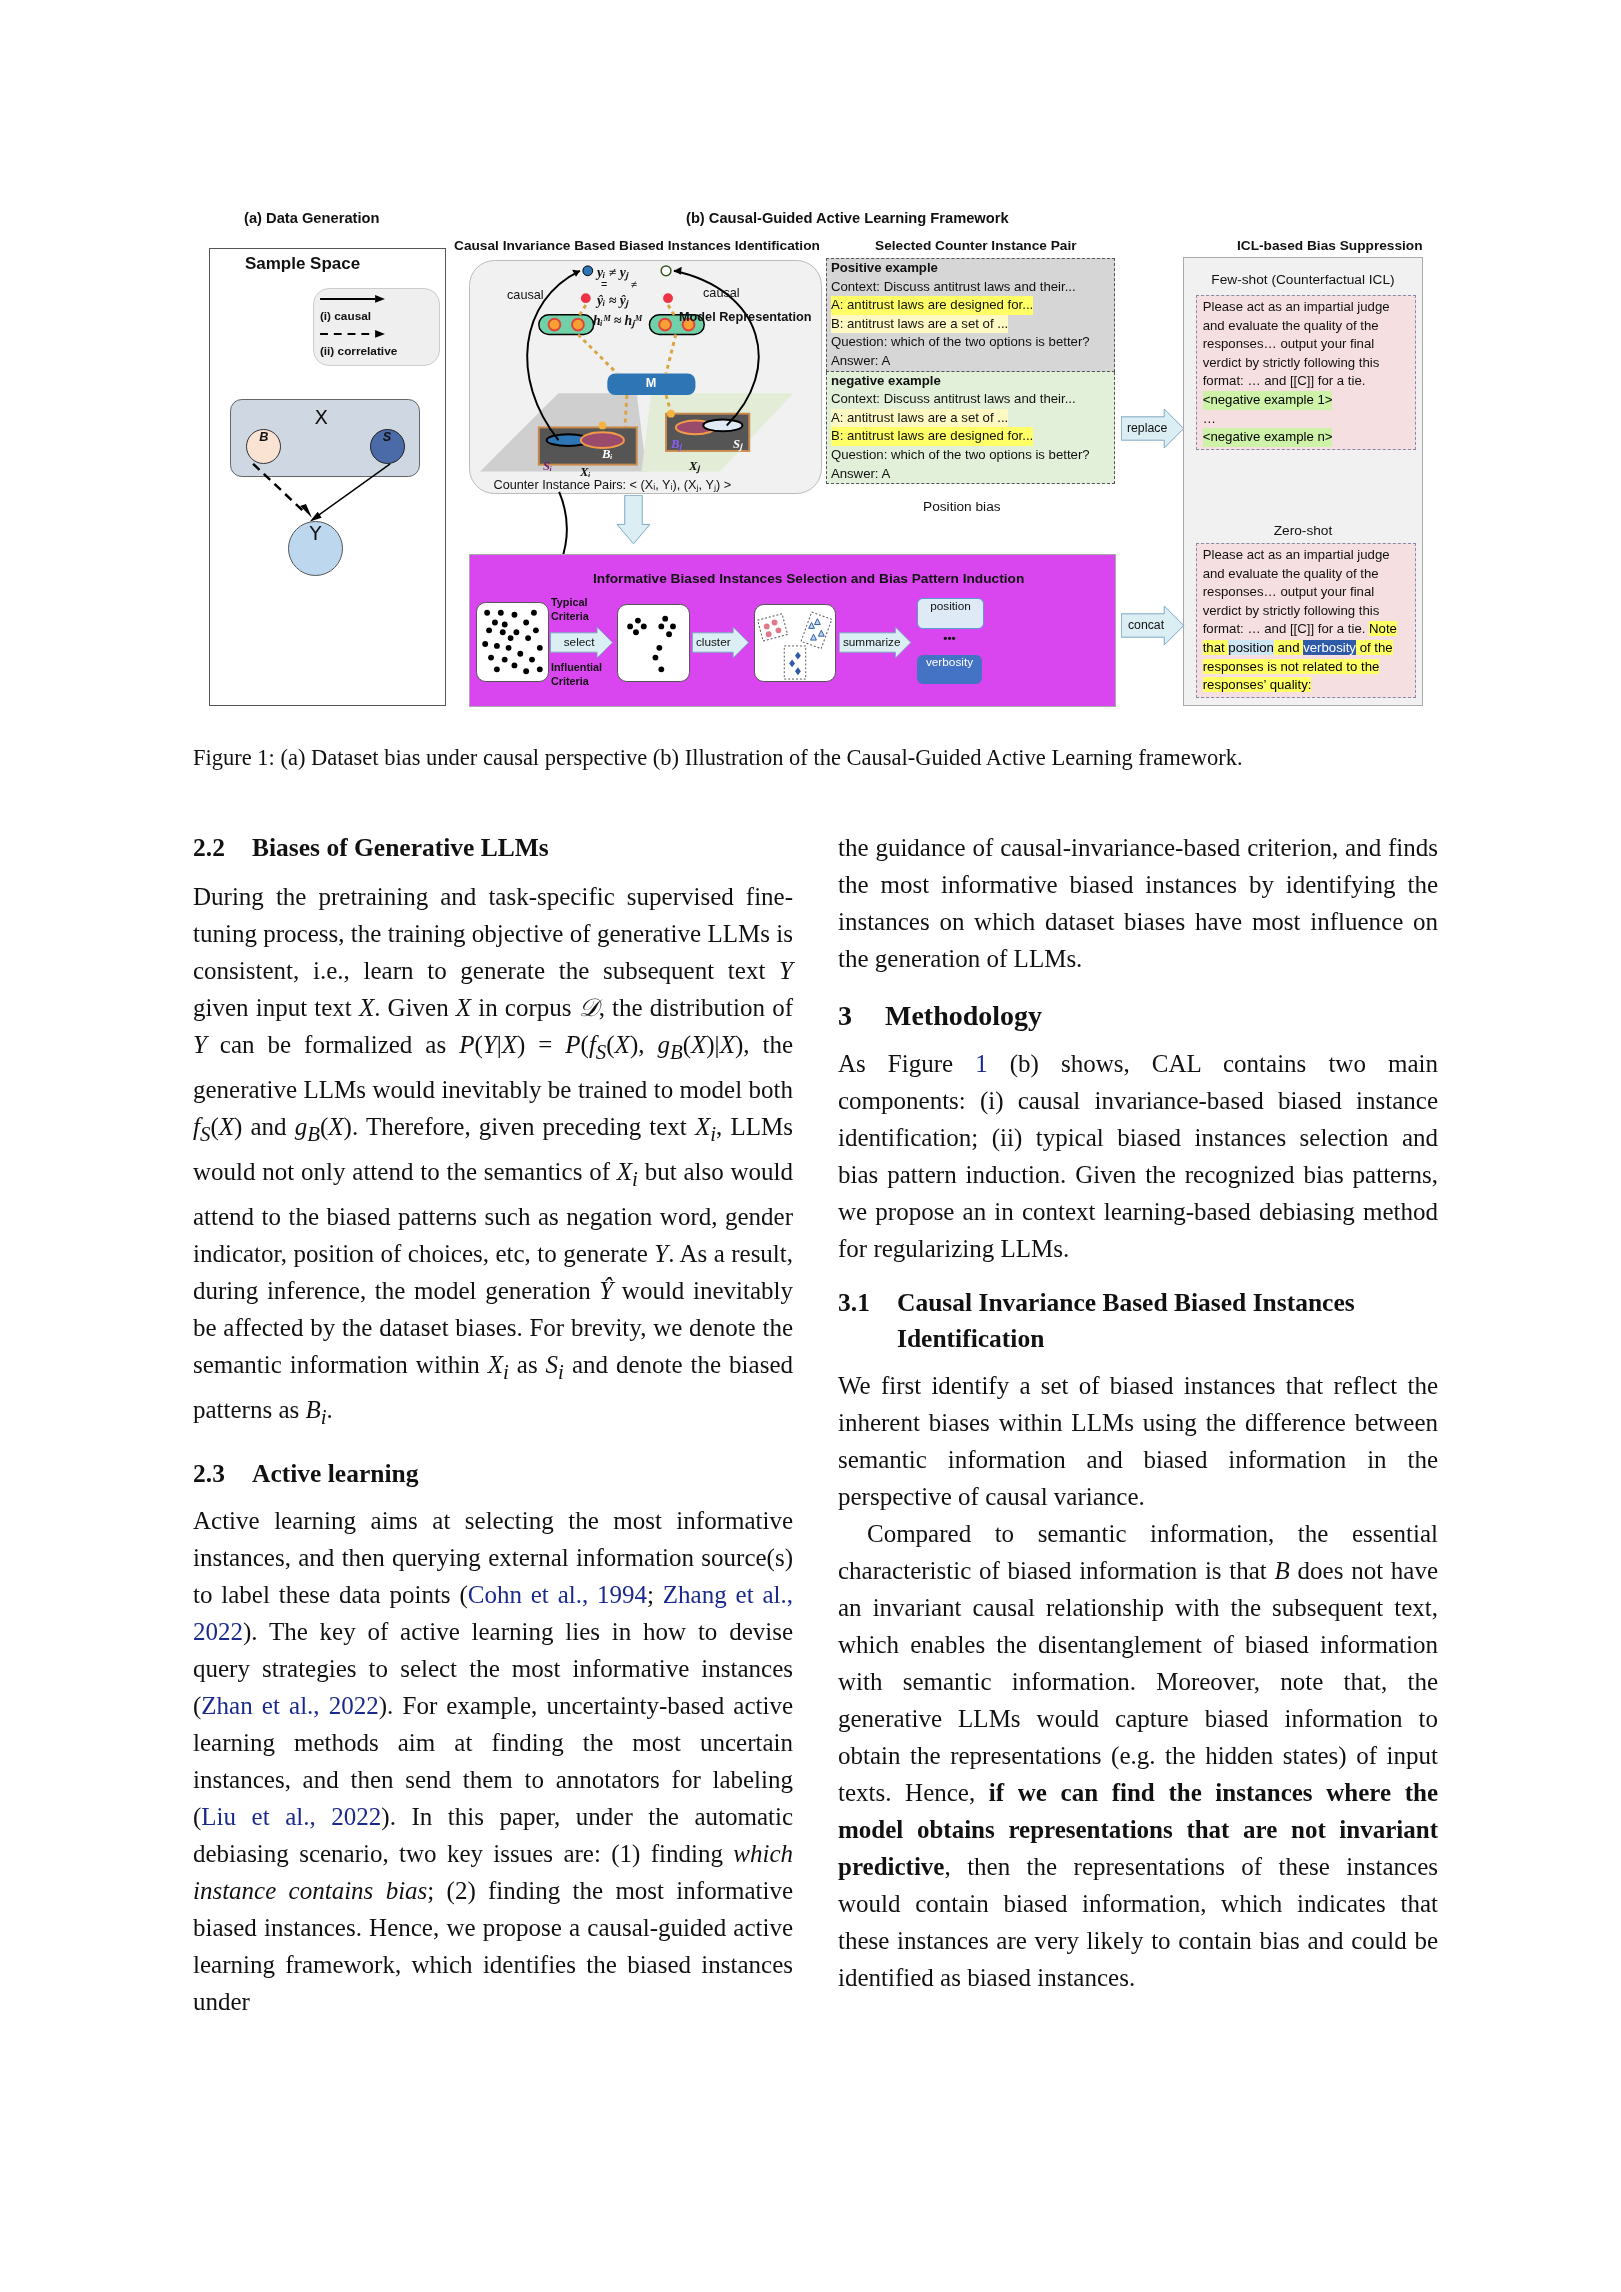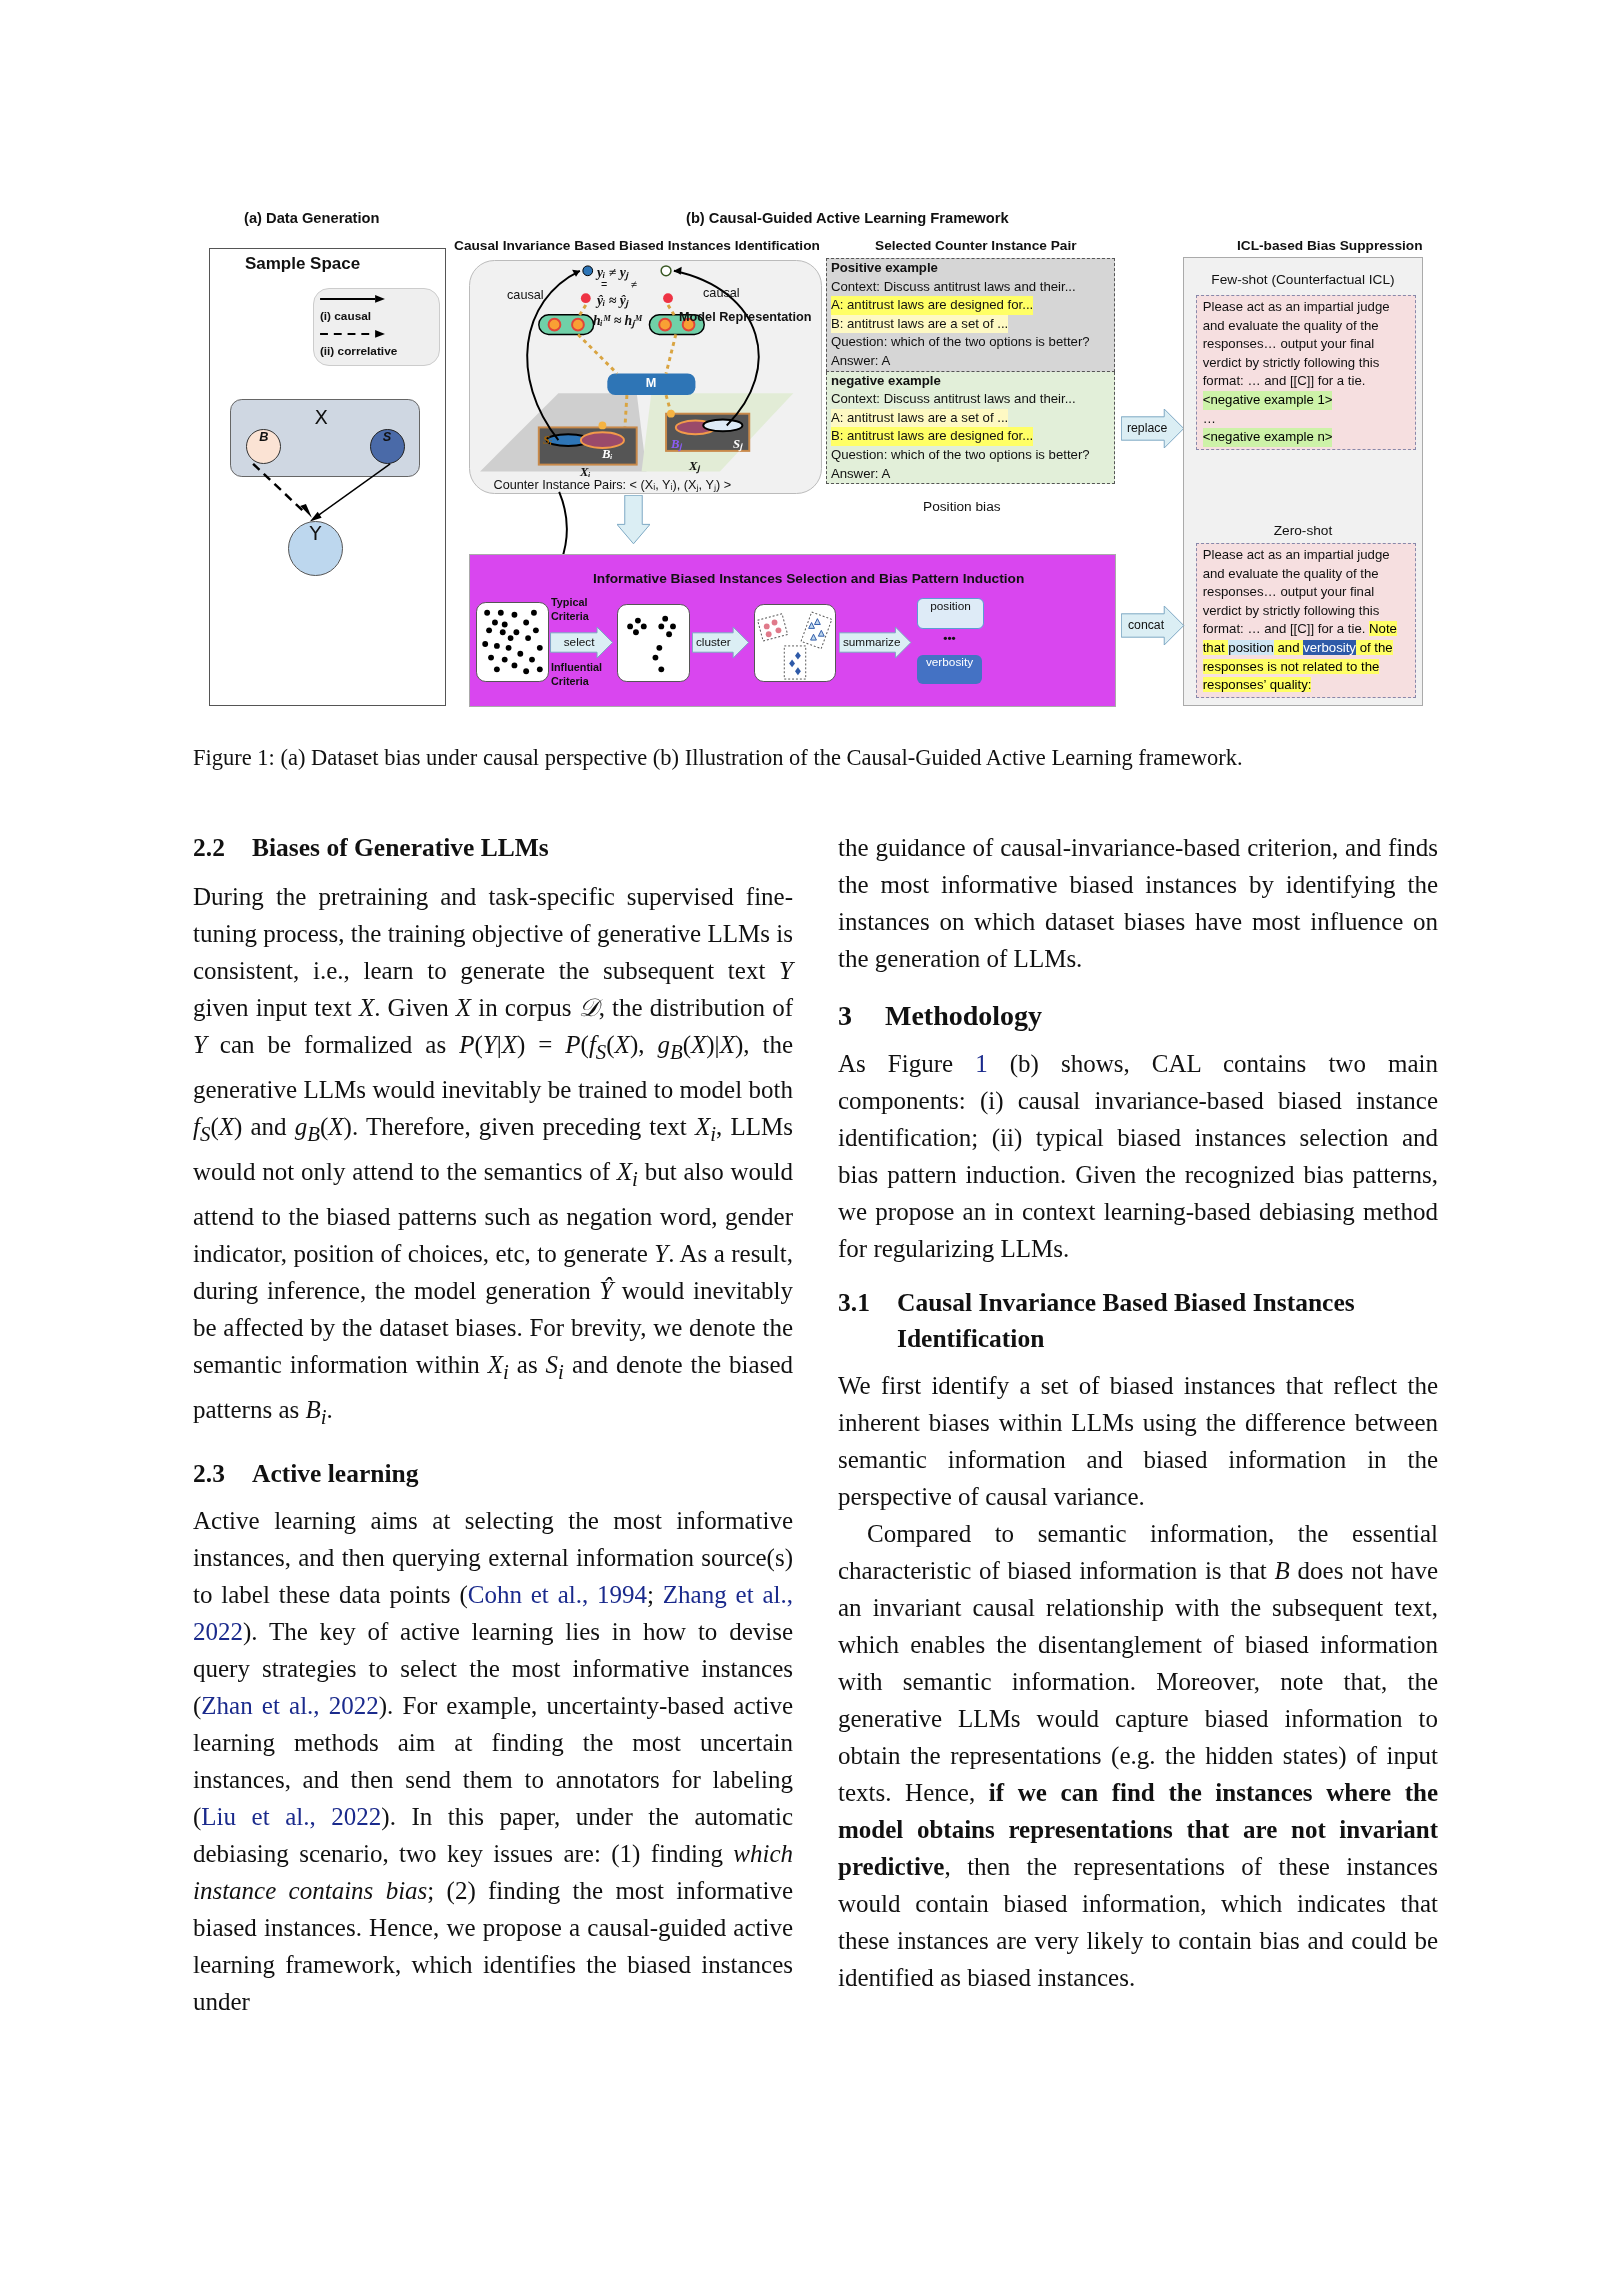--- a/index.html
+++ b/index.html
@@ -101,21 +101,21 @@
       <polygon points="208,10 216,6 215,14" fill="#000"></polygon>
     </svg>
     <div class="small" style="left:37px;top:26.5px;">causal</div>
     <div class="small" style="left:233px;top:24.5px;">causal</div>
     <div class="abs" style="left:127px;top:1px;font:bold italic 13.7px 'Liberation Serif',serif;white-space:nowrap;">yᵢ  ≠  yⱼ</div>
     <div class="abs" style="left:131px;top:16.7px;font:10.8px 'Liberation Sans',sans-serif;white-space:pre;">=        ≠</div>
     <div class="abs" style="left:127px;top:29px;font:bold italic 13.7px 'Liberation Serif',serif;white-space:nowrap;">ŷᵢ ≈ ŷⱼ</div>
     <div class="abs" style="left:123px;top:49px;font:bold italic 13.7px 'Liberation Serif',serif;white-space:nowrap;">hᵢᴹ ≈ hⱼᴹ</div>
     <div class="sub" style="left:209px;top:49px;font-size:12.7px;">Model Representation</div>
     <div class="abs" style="left:137px;top:115px;width:88px;text-align:center;color:#fff;font:bold 12.7px 'Liberation Sans',sans-serif;">M</div>
-    <div class="abs" style="left:73px;top:172px;color:#a16207;font:bold italic 12.7px 'Liberation Serif',serif;">Sᵢ</div>
+    <div class="abs" style="left:73px;top:198px;color:#701a75;font:bold italic 12.7px 'Liberation Serif',serif;">Sᵢ</div>
     <div class="abs" style="left:132px;top:186px;color:#fff;font:bold italic 12.7px 'Liberation Serif',serif;">Bᵢ</div>
     <div class="abs" style="left:110px;top:204px;font:bold italic 12.7px 'Liberation Serif',serif;">Xᵢ</div>
     <div class="abs" style="left:201px;top:173px;color:#8b5cf6;font:bold italic 12.7px 'Liberation Serif',serif;">Bⱼ</div>
     <div class="abs" style="left:263px;top:173px;color:#fff;font:bold italic 12.7px 'Liberation Serif',serif;">Sⱼ</div>
     <div class="abs" style="left:219px;top:195px;font:bold italic 12.7px 'Liberation Serif',serif;">Xⱼ</div>
     <div class="small" style="left:23.5px;top:214px;">Counter Instance Pairs: &lt; (Xᵢ, Yᵢ), (Xⱼ, Yⱼ) &gt;</div>
   </div>
 
   <svg class="abs" style="left:617px;top:495px;" width="33" height="51" viewBox="0 0 34 52">
       <polygon points="8,0 26,0 26,30 34,30 17,50 0,30 8,30" fill="#dbeef4" stroke="#7aa6c2" stroke-width="1"></polygon>

